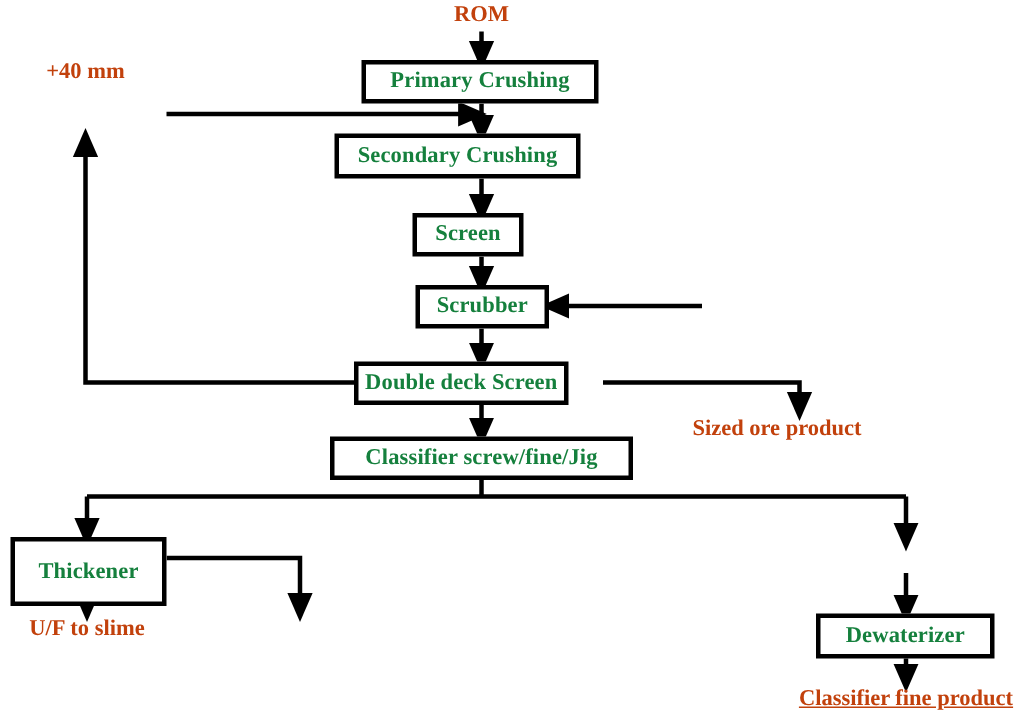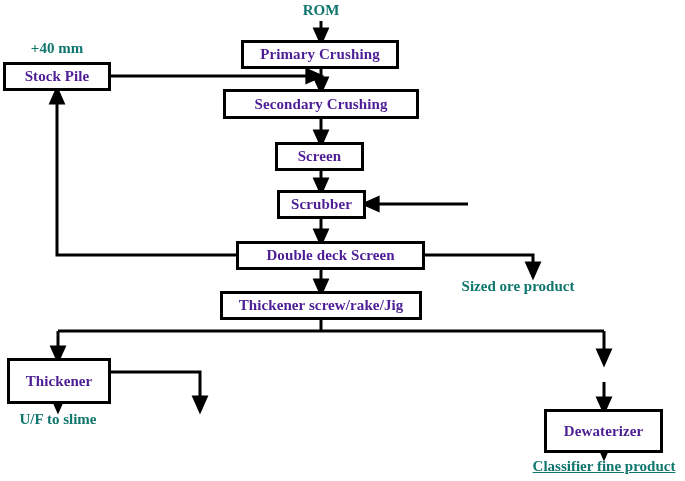--- a/index.html
+++ b/index.html
@@ -24,28 +24,28 @@
   }
   .node-box {
     position: absolute;
     box-sizing: border-box;
     border: 3px solid #000000;
     background: #ffffff;
     display: flex;
     align-items: center;
     justify-content: center;
     font-weight: bold;
-    color: #4c1d95;
+    color: #15803d;
     white-space: nowrap;
     letter-spacing: 0.1px;
   }
   .free-label {
     position: absolute;
     font-weight: bold;
-    color: #0f766e;
+    color: #c2410c;
     white-space: nowrap;
     text-align: center;
     line-height: 1.12;
   }
 </style>
 </head>
 <body>
 
 <div id="diagram">
 
@@ -93,49 +93,46 @@
 
       <line x1="604" y1="438" x2="604" y2="452" marker-end="url(#ah)"></line>
 
     </g>
   </svg>
 
   <div class="node-box" style="left:241px; top:40px; width:158px; height:29px; font-size:15px;">
     <span>Primary Crushing</span>
   </div>
 
-  <div class="node-box" style="left:3px; top:62px; width:108px; height:29px; font-size:15px;">
-    <span>Stock Pile</span>
-  </div>
 
-  <div class="node-box" style="left:223px; top:89px; width:196px; height:30px; font-size:15px;">
+  <div class="node-box" style="left:223px; top:89px; width:164px; height:30px; font-size:15px;">
     <span>Secondary Crushing</span>
   </div>
 
-  <div class="node-box" style="left:275px; top:142px; width:89px; height:29px; font-size:15px;">
+  <div class="node-box" style="left:275px; top:142px; width:74px; height:29px; font-size:15px;">
     <span>Screen</span>
   </div>
 
   <div class="node-box" style="left:277px; top:190px; width:89px; height:29px; font-size:15px;">
     <span>Scrubber</span>
   </div>
 
-  <div class="node-box" style="left:236px; top:241px; width:189px; height:29px; font-size:15px;">
+  <div class="node-box" style="left:236px; top:241px; width:143px; height:29px; font-size:15px;">
     <span>Double deck Screen</span>
   </div>
 
   <div class="node-box" style="left:220px; top:291px; width:202px; height:29px; font-size:15px;">
-    <span>Thickener screw/rake/Jig</span>
+    <span>Classifier screw/fine/Jig</span>
   </div>
 
   <div class="node-box" style="left:7px; top:358px; width:104px; height:46px; font-size:15px;">
     <span>Thickener</span>
   </div>
 
-  <div class="node-box" style="left:544px; top:409px; width:119px; height:44px; font-size:15px;">
+  <div class="node-box" style="left:544px; top:409px; width:119px; height:30px; font-size:15px;">
     <span>Dewaterizer</span>
   </div>
 
   <div class="free-label" style="left:321px; top:2px; transform:translateX(-50%); font-size:15px;">ROM</div>
 
   <div class="free-label" style="left:57px; top:40px; transform:translateX(-50%); font-size:15px;">+40 mm</div>
 
 
   <div class="free-label" style="left:518px; top:278px; transform:translateX(-50%); font-size:15px;">Sized ore product</div>
 

